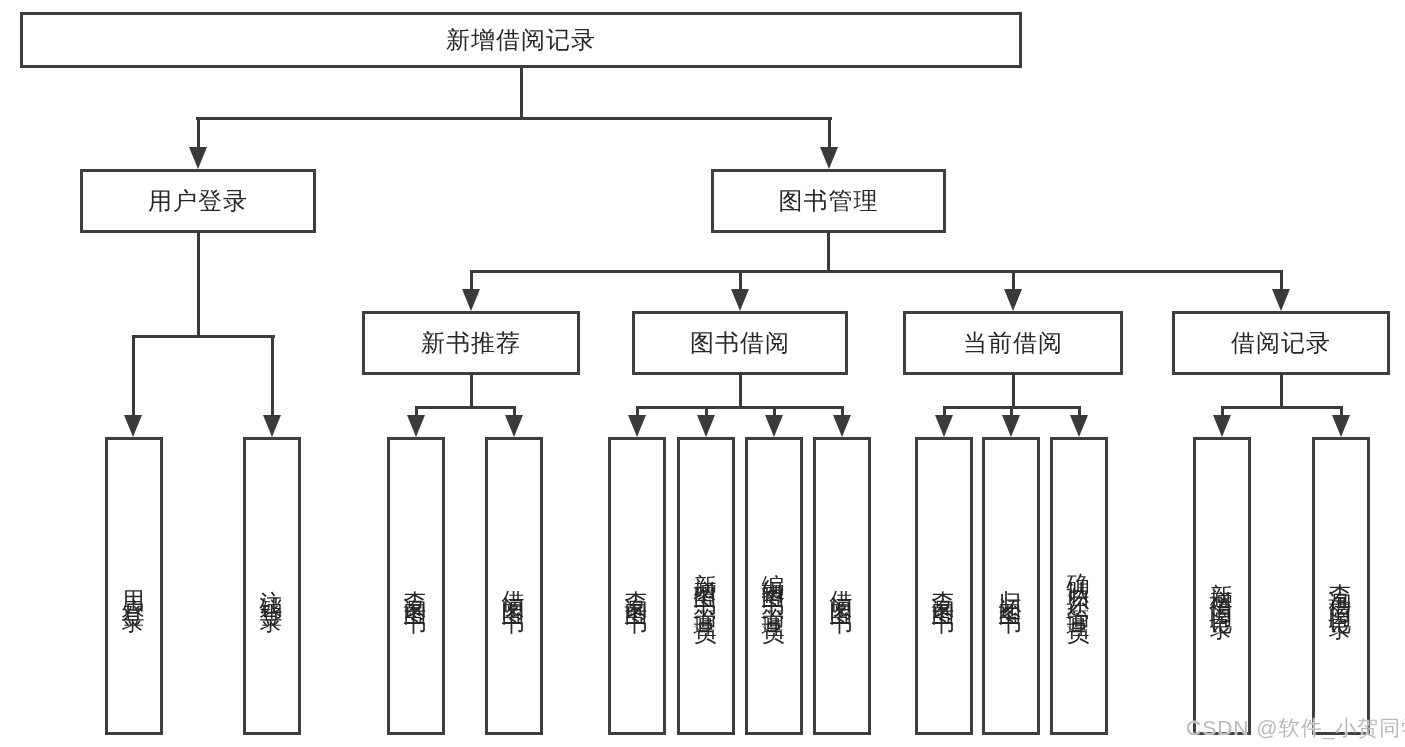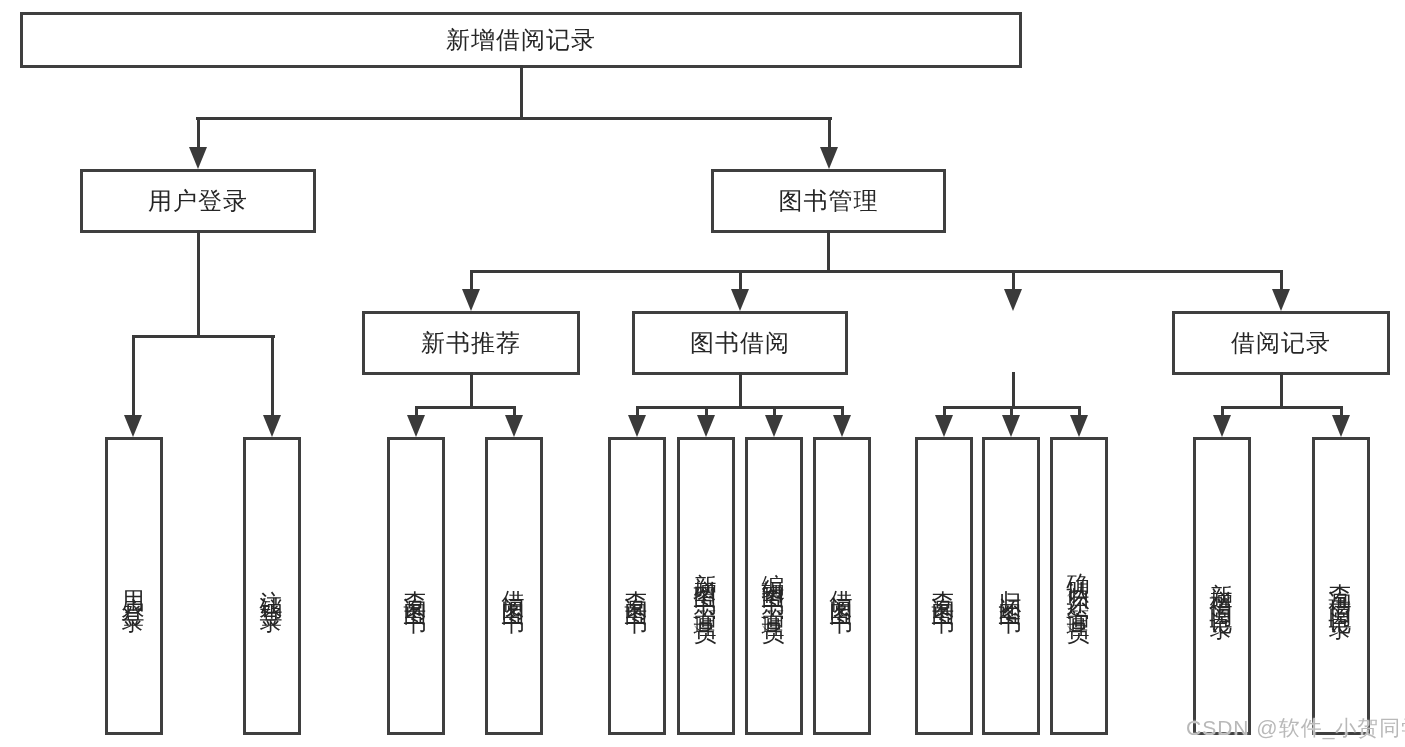--- a/index.html
+++ b/index.html
@@ -74,20 +74,23 @@
   </div>
   <div class="node" style="left:711px;top:169px;width:235px;height:64px;">
     <span class="lbl">图书管理</span>
   </div>
 
   <div class="node" style="left:632px;top:311px;width:216px;height:64px;">
     <span class="lbl">图书借阅</span>
   </div>
   <div class="node" style="left:362px;top:311px;width:218px;height:64px;">
     <span class="lbl">新书推荐</span>
+  </div>
+  <div class="node" style="left:903px;top:311px;width:220px;height:64px;">
+    <span class="lbl">当前借阅</span>
   </div>
   <div class="node" style="left:1172px;top:311px;width:218px;height:64px;">
     <span class="lbl">借阅记录</span>
   </div>
 
   <div class="node leaf" style="left:105px;">
     <span class="lbl">用户登录</span>
   </div>
   <div class="node leaf" style="left:243px;">
     <span class="lbl">注销登录</span>

